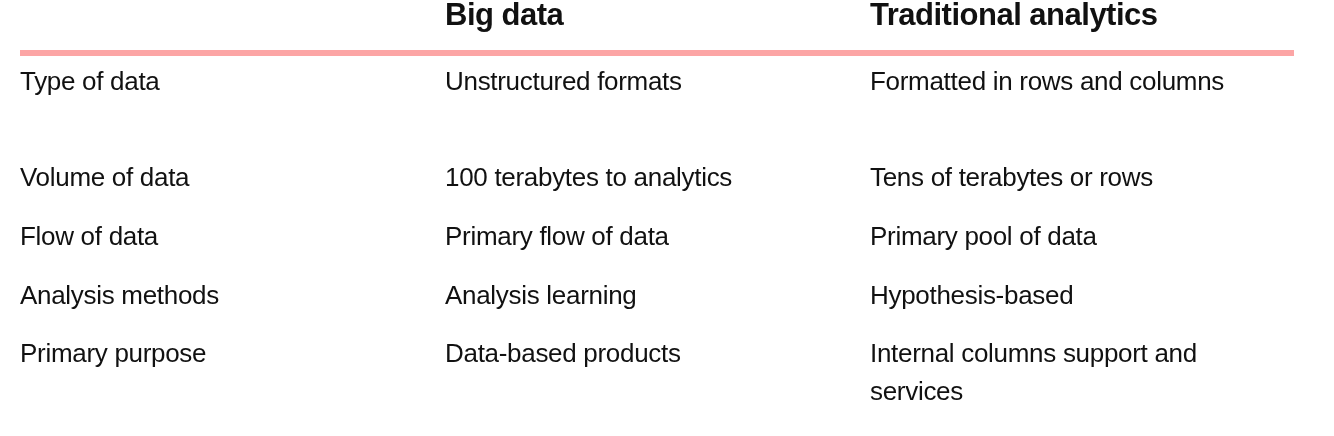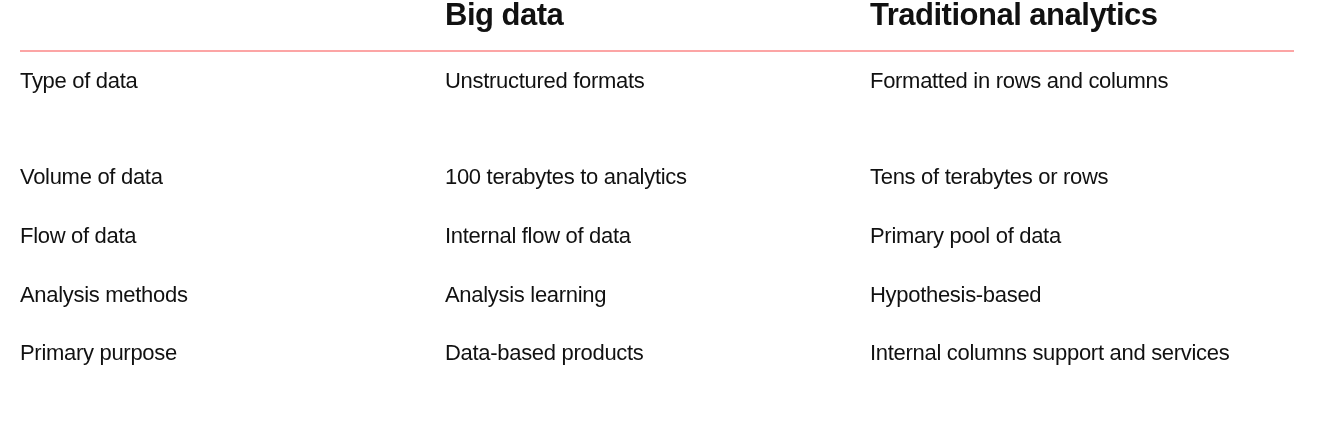--- a/index.html
+++ b/index.html
@@ -1,28 +1,28 @@
 <!DOCTYPE html>
 <html><head>
 <meta charset="utf-8">
 <style>
   html, body { margin: 0; padding: 0; background: #ffffff; }
   body {
     width: 1334px; height: 436px; position: relative; overflow: hidden;
     font-family: "Liberation Sans", sans-serif; color: #111111;
   }
   .table { position: absolute; left: 20px; top: 0; width: 1274px; }
-  .header { position: relative; height: 50px; border-bottom: 2px solid #fca5a5; }
+  .header { position: relative; height: 50px; border-bottom: 6px solid #fca5a5; }
   .header .cell {
     position: absolute; top: 0; font-weight: bold; font-size: 31px; line-height: 34px;
     letter-spacing: -0.5px;
   }
   .row { position: relative; }
   .row .cell {
-    position: absolute; top: 0; font-size: 22px; line-height: 38px; letter-spacing: -0.3px;
+    position: absolute; top: 0; font-size: 26px; line-height: 38px; letter-spacing: -0.3px;
   }
   .c0 { left: 0; width: 420px; }
   .c1 { left: 425px; width: 420px; }
   .c2 { left: 850px; width: 380px; }
 </style>
 </head>
 <body>
 
 <div class="table">
   <div class="header">
@@ -38,21 +38,21 @@
   </div>
 
   <div class="row" style="position:absolute; top:158px; left:0; width:1274px;">
     <div class="cell c0">Volume of data</div>
     <div class="cell c1">100 terabytes to analytics</div>
     <div class="cell c2">Tens of terabytes or rows</div>
   </div>
 
   <div class="row" style="position:absolute; top:217px; left:0; width:1274px;">
     <div class="cell c0">Flow of data</div>
-    <div class="cell c1">Internal flow of data</div>
+    <div class="cell c1">Primary flow of data</div>
     <div class="cell c2">Primary pool of data</div>
   </div>
 
   <div class="row" style="position:absolute; top:276px; left:0; width:1274px;">
     <div class="cell c0">Analysis methods</div>
     <div class="cell c1">Analysis learning</div>
     <div class="cell c2">Hypothesis-based</div>
   </div>
 
   <div class="row" style="position:absolute; top:334px; left:0; width:1274px;">

